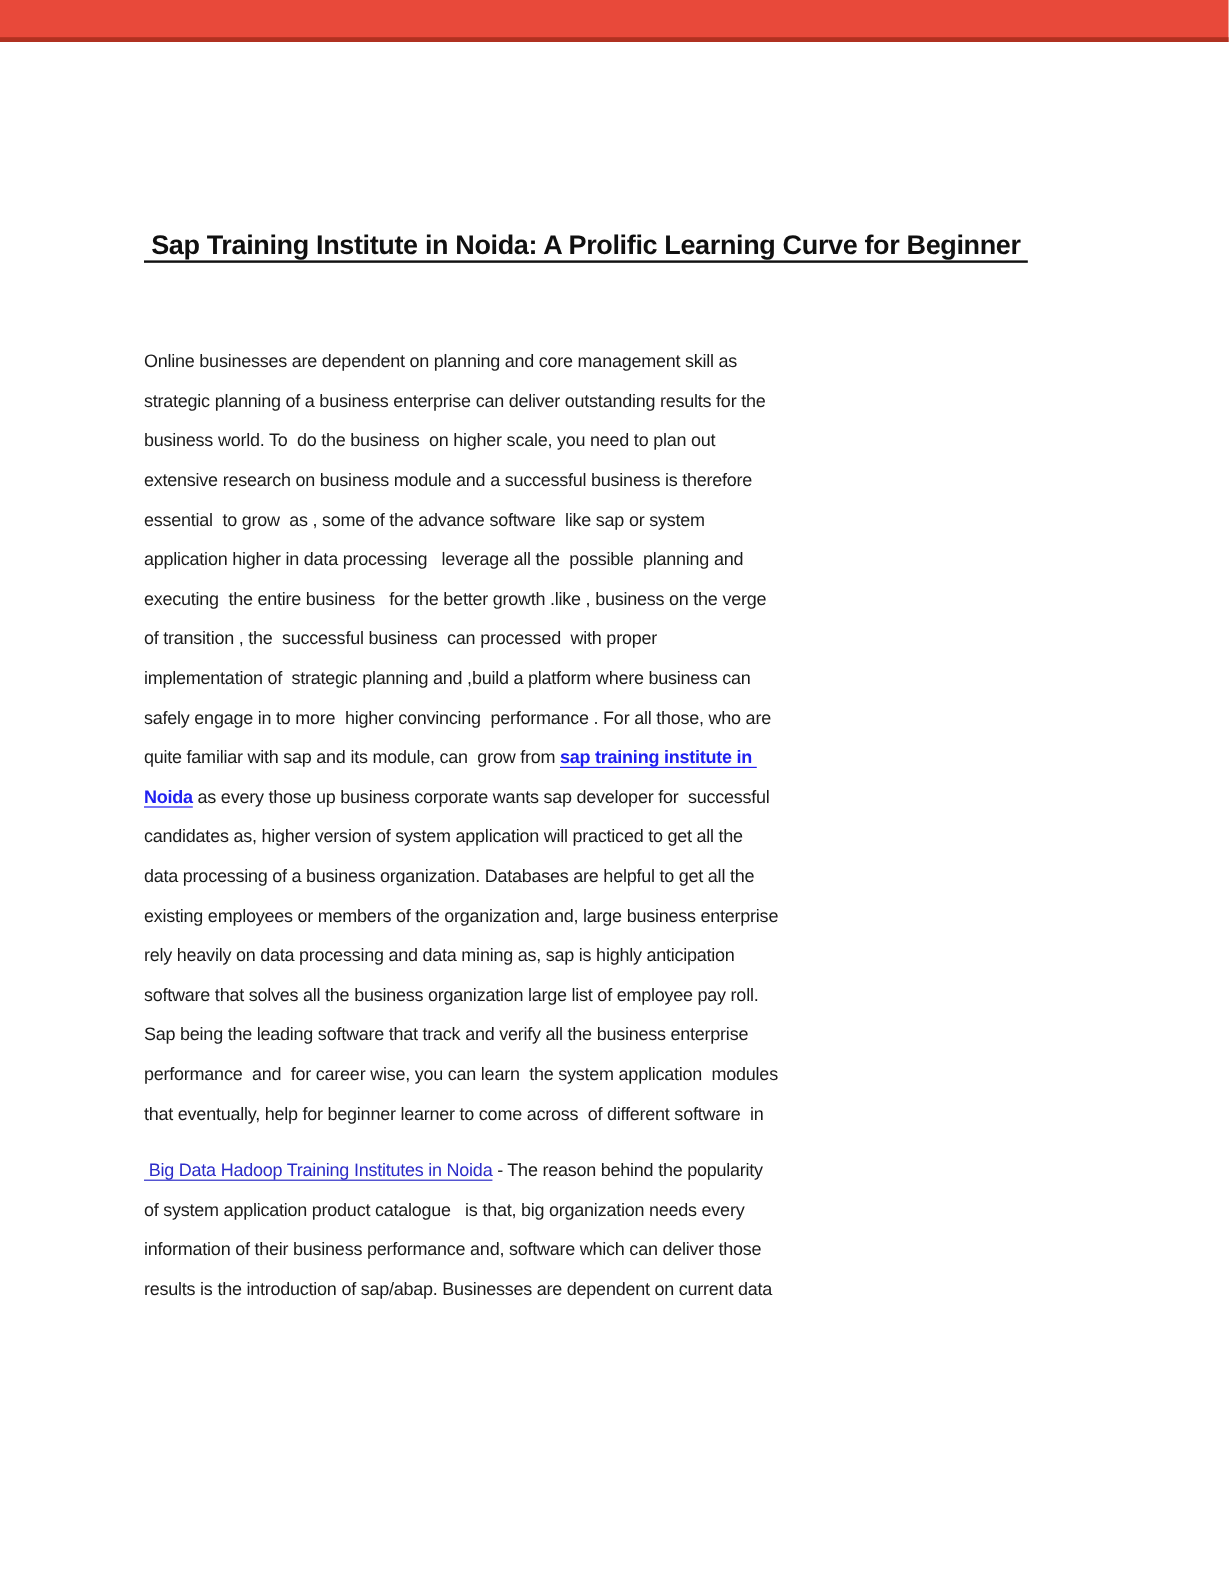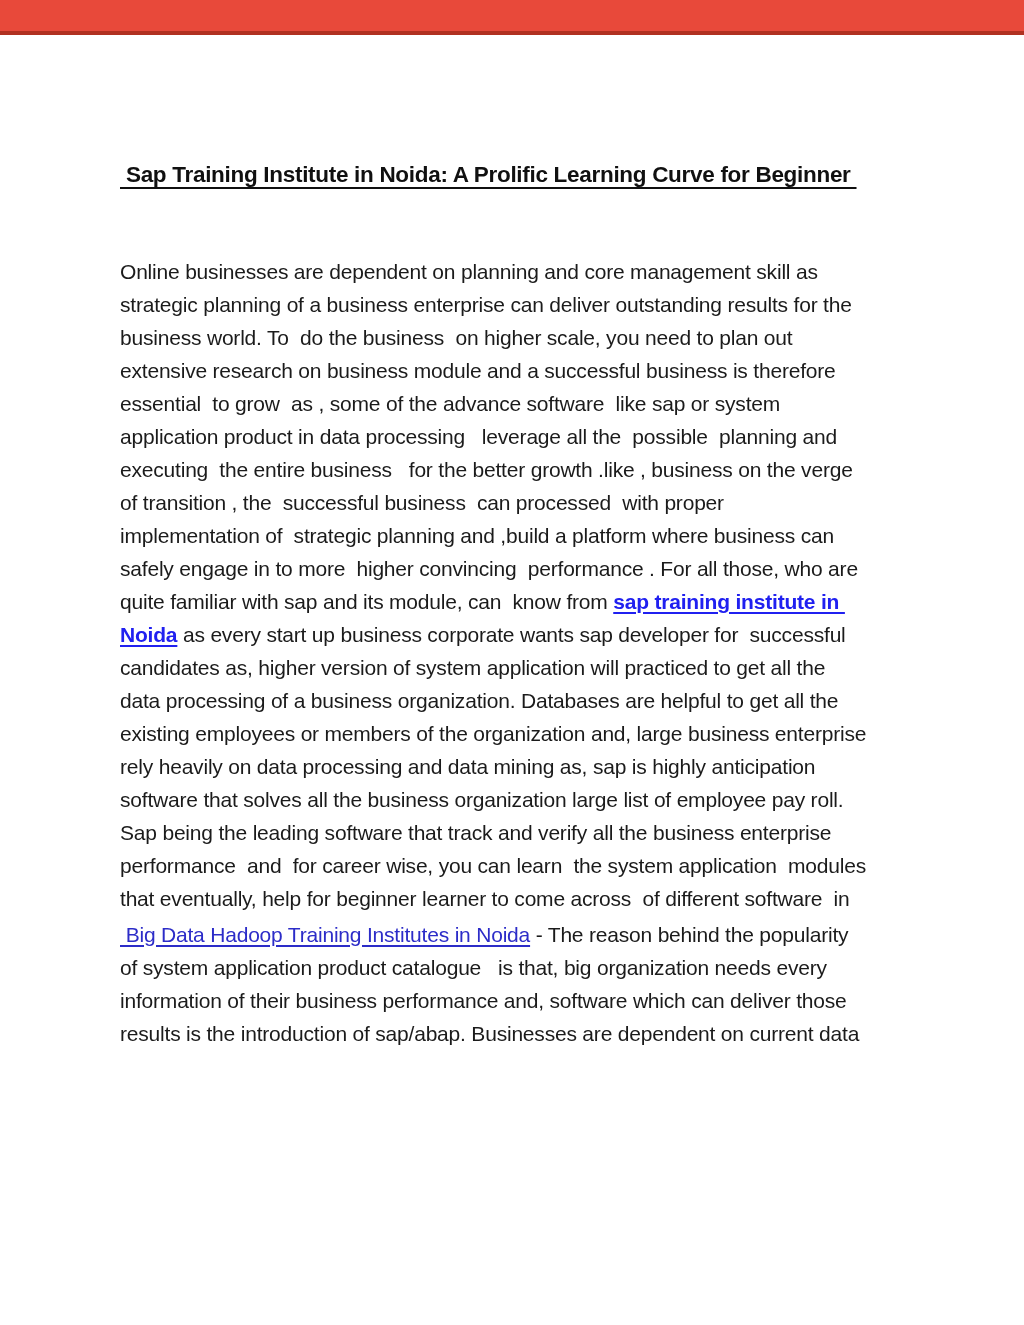--- a/index.html
+++ b/index.html
@@ -20,45 +20,45 @@
     position: absolute;
     top: 0;
     left: 0;
     width: 100%;
     height: 31px;
     background: var(--bar-color, #e8493a);
     border-bottom: 4px solid var(--bar-border, #b03121);
   }
   .content {
     position: absolute;
-    top: 21px;
+    top: 51px;
     left: 0;
     width: 100%;
     padding: 0 110px 0 120px;
     box-sizing: border-box;
   }
   .title {
     margin: 137px 0 0 0;
     font-size: 22.5px;
     font-weight: bold;
     letter-spacing: -0.3px;
     color: #101010;
     white-space: pre;
     text-decoration: underline;
     text-decoration-thickness: 2px;
     text-underline-offset: 5px;
     line-height: 33px;
   }
   .para {
-    font-size: 21px;
+    font-size: 15px;
     letter-spacing: -0.2px;
     line-height: 33px;
   }
   .para-1 { margin-top: 64px; }
-  .para-2 { margin-top: 3px; }
+  .para-2 { margin-top: 14px; }
   .line {
     white-space: pre;
     height: 33px;
   }
   a.doc-link {
     text-decoration: underline;
     text-underline-offset: 3px;
     cursor: pointer;
   }
   a.doc-link.bold {
@@ -76,27 +76,27 @@
 <div class="page">
   <div class="top-bar"></div>
   <div class="content">
     <h1 class="title"> Sap Training Institute in Noida: A Prolific Learning Curve for Beginner </h1>
     <div class="para para-1">
         <div class="line"><span>Online businesses are dependent on planning and core management skill as</span></div>
         <div class="line"><span>strategic planning of a business enterprise can deliver outstanding results for the</span></div>
         <div class="line"><span>business world. To  do the business  on higher scale, you need to plan out</span></div>
         <div class="line"><span>extensive research on business module and a successful business is therefore</span></div>
         <div class="line"><span>essential  to grow  as , some of the advance software  like sap or system</span></div>
-        <div class="line"><span>application product in data processing   leverage all the  possible  planning and</span></div>
+        <div class="line"><span>application higher in data processing   leverage all the  possible  planning and</span></div>
         <div class="line"><span>executing  the entire business   for the better growth .like , business on the verge</span></div>
         <div class="line"><span>of transition , the  successful business  can processed  with proper</span></div>
         <div class="line"><span>implementation of  strategic planning and ,build a platform where business can</span></div>
         <div class="line"><span>safely engage in to more  higher convincing  performance . For all those, who are</span></div>
-        <div class="line"><span>quite familiar with sap and its module, can  know from </span><a class="doc-link bold">sap training institute in </a></div>
-        <div class="line"><a class="doc-link bold">Noida</a><span> as every start up business corporate wants sap developer for  successful</span></div>
+        <div class="line"><span>quite familiar with sap and its module, can  grow from </span><a class="doc-link bold">sap training institute in </a></div>
+        <div class="line"><a class="doc-link bold">Noida</a><span> as every those up business corporate wants sap developer for  successful</span></div>
         <div class="line"><span>candidates as, higher version of system application will practiced to get all the</span></div>
         <div class="line"><span>data processing of a business organization. Databases are helpful to get all the</span></div>
         <div class="line"><span>existing employees or members of the organization and, large business enterprise</span></div>
         <div class="line"><span>rely heavily on data processing and data mining as, sap is highly anticipation</span></div>
         <div class="line"><span>software that solves all the business organization large list of employee pay roll.</span></div>
         <div class="line"><span>Sap being the leading software that track and verify all the business enterprise</span></div>
         <div class="line"><span>performance  and  for career wise, you can learn  the system application  modules</span></div>
         <div class="line"><span>that eventually, help for beginner learner to come across  of different software  in</span></div>
       </div>
     <div class="para para-2">

